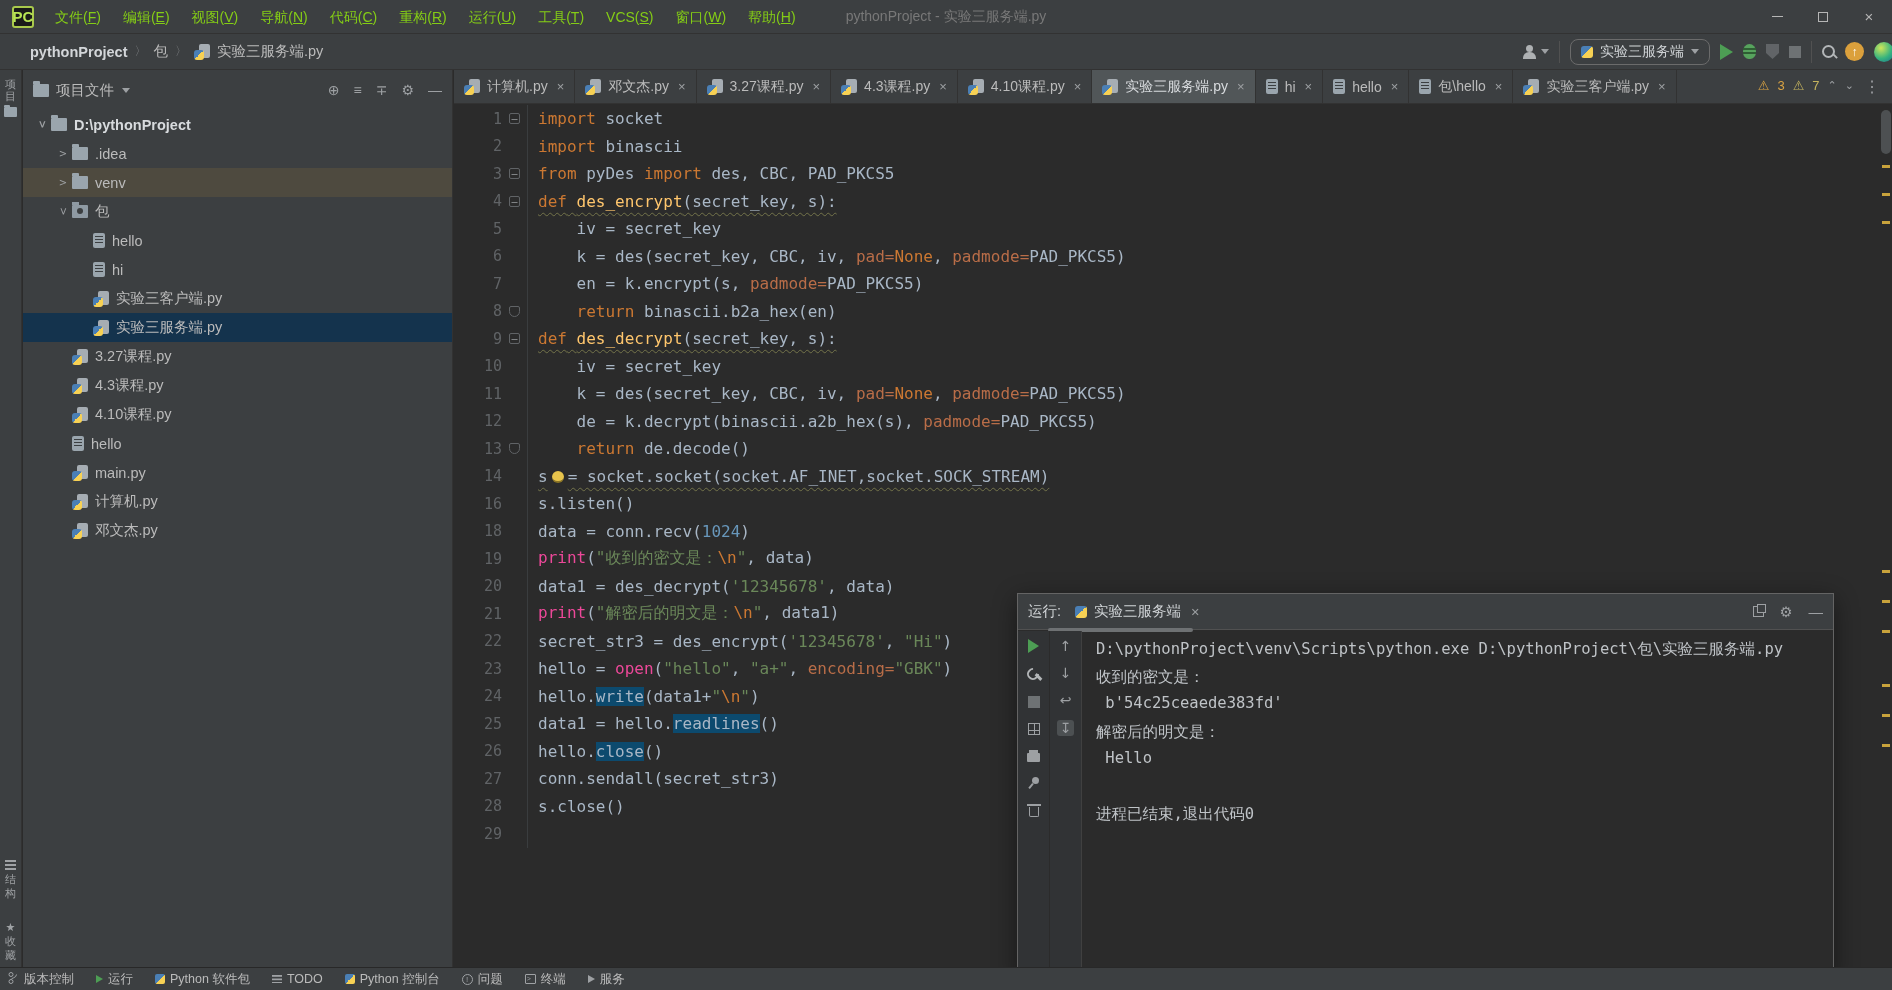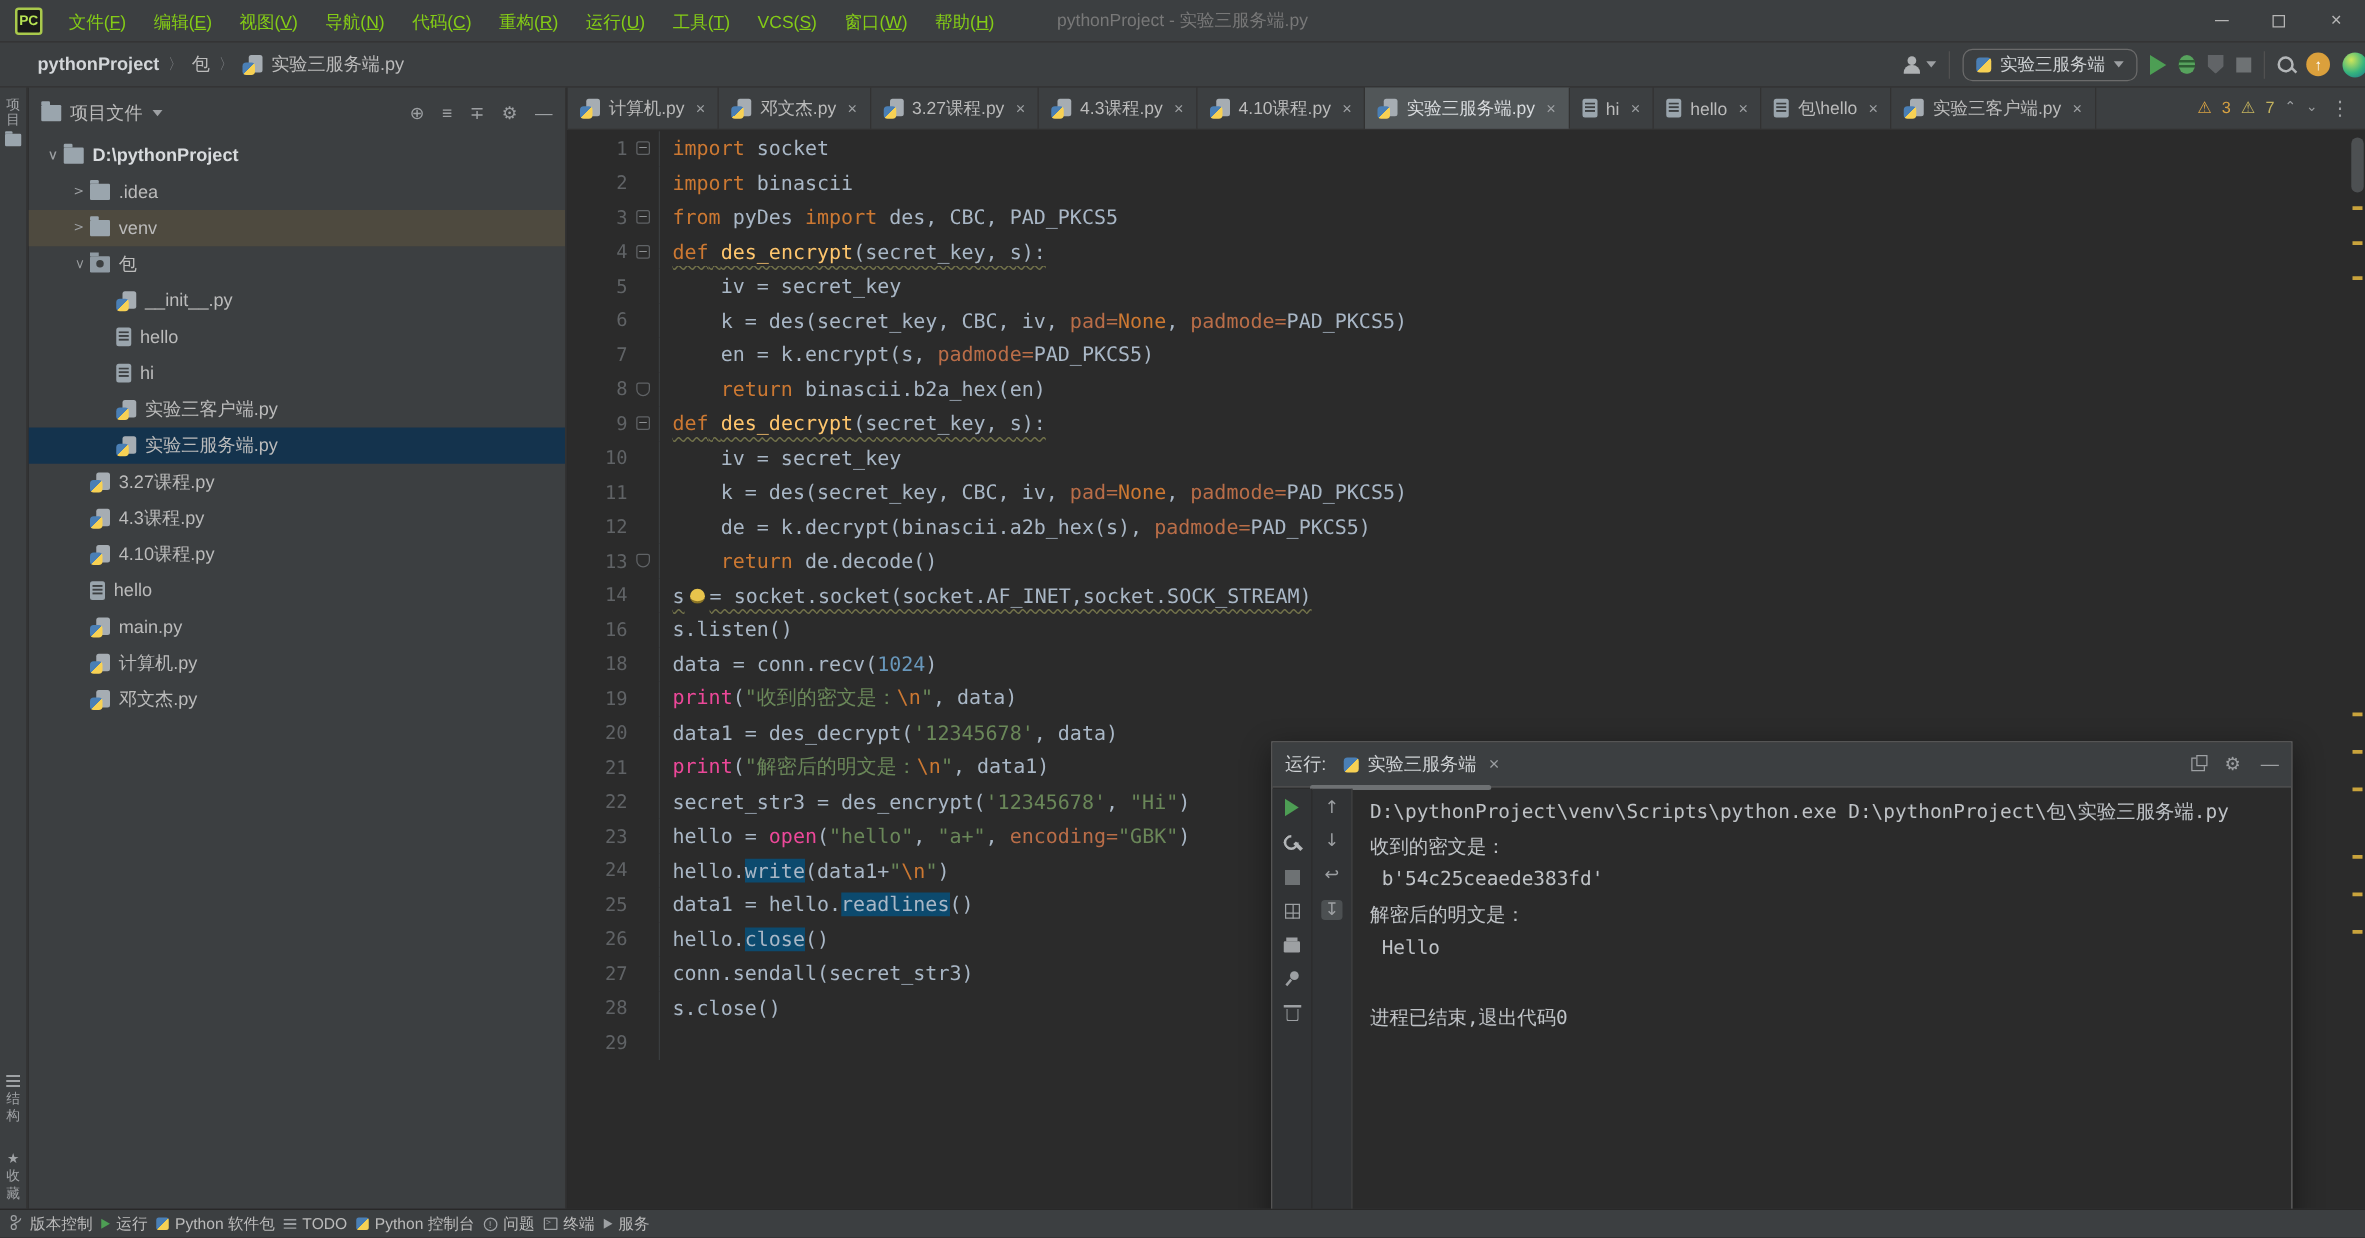--- a/index.html
+++ b/index.html
@@ -5,21 +5,21 @@
   * { margin:0; padding:0; box-sizing:border-box; }
   html,body { width:1892px; height:990px; overflow:hidden; background:#2b2b2b;
     font-family:"Liberation Sans", sans-serif; }
   .ui { font-size:14px; color:#bbbbbb; }
 
   
   .menubar { position:absolute; left:0; top:0; width:1892px; height:34px; background:#3c3f41;
     display:flex; align-items:center; border-bottom:1px solid #323232; }
   .app-logo { width:22px; height:22px; margin:0 10px 0 12px; background:#1a1a1a; border-radius:3px;
     display:flex; align-items:center; justify-content:center; color:#b7e354; font-weight:bold;
-    font-size:11px; border:2px solid #a9c94c; }
+    font-size:15px; border:2px solid #a9c94c; }
   .menu-item { padding:13px 11px; color:#84cc16; font-size:14px; line-height:34px; cursor:default; }
   .menu-item u { text-decoration:underline; }
   .win-title { position:absolute; left:0; right:0; text-align:center; color:#787878; font-size:14px; pointer-events:none; }
   .win-controls { margin-left:auto; display:flex; }
   .win-btn { width:46px; height:33px; display:flex; align-items:center; justify-content:center; color:#aaa; }
   .ic-min { width:11px; height:1px; background:#b6b6b6; display:inline-block; }
   .ic-max { width:10px; height:10px; border:1px solid #b6b6b6; display:inline-block; }
   .ic-close { font-size:15px; color:#b6b6b6; }
 
   
@@ -161,21 +161,21 @@
   .i-trash::before { content:""; position:absolute; left:-3px; top:-3px; width:14px; height:2px; background:#9da0a3; }
   .arrow-ic { color:#9da0a3; font-size:14px; line-height:14px; font-family:"DejaVu Sans",sans-serif; }
   .tog-active { background:#4c5052; border-radius:3px; padding:1px 3px; }
   .console { position:absolute; left:64px; top:37px; right:2px; bottom:14px; padding:8px 0 0 14px;
     font-family:"DejaVu Sans Mono", monospace; font-size:15.5px; color:#bfc3c7; overflow:hidden; }
   .console div { height:27.5px; white-space:pre; }
   .h-scroll { position:absolute; left:78px; right:22px; bottom:5px; height:5px; background:#6e7173; border-radius:3px; }
 
   
   .statusbar { position:absolute; left:0; bottom:0; width:1892px; height:23px; background:#3c3f41;
-    border-top:1px solid #282828; display:flex; align-items:center; padding-left:8px; gap:7px;
+    border-top:1px solid #282828; display:flex; align-items:center; padding-left:8px; gap:22px;
     font-size:12.5px; color:#bbbbbb; }
   .sb-item { display:flex; align-items:center; gap:5px; }
   .sb-play { width:0; height:0; border-top:4.5px solid transparent; border-bottom:4.5px solid transparent;
     border-left:7px solid #4d9e54; display:inline-block; }
   .sb-svc { width:0; height:0; border-top:4.5px solid transparent; border-bottom:4.5px solid transparent;
     border-left:7px solid #9da0a3; display:inline-block; }
   .i-branch { display:inline-block; }
   .i-todo { width:10px; height:8px; background:linear-gradient(#9fa2a5 1.5px,transparent 1.5px) 0 0/10px 3.5px; }
   .i-problem { width:11px; height:11px; border-radius:50%; border:1px solid #9fa2a5; color:#9fa2a5;
     font-size:8px; line-height:9px; text-align:center; }
@@ -296,25 +296,20 @@
         </div>
         <div class="tree-row hover" style="padding-left: 31px;">
           <span class="chev" style="font-family: &quot;DejaVu Sans&quot;, sans-serif; font-size: 10px;">&gt;</span>
           <span class="i-folder t-ico"></span>
           <span>venv</span>
         </div>
         <div class="tree-row" style="padding-left: 31px;">
           <span class="chev open" style="font-family: &quot;DejaVu Sans&quot;, sans-serif; font-size: 10px;">&gt;</span>
           <span class="i-package t-ico"></span>
           <span>包</span>
-        </div>
-        <div class="tree-row" style="padding-left: 52px;">
-          <span class="chev" style="font-family: &quot;DejaVu Sans&quot;, sans-serif; font-size: 10px;"></span>
-          <span class="i-py t-ico"></span>
-          <span>__init__.py</span>
         </div>
         <div class="tree-row" style="padding-left: 52px;">
           <span class="chev" style="font-family: &quot;DejaVu Sans&quot;, sans-serif; font-size: 10px;"></span>
           <span class="i-txt t-ico"></span>
           <span>hello</span>
         </div>
         <div class="tree-row" style="padding-left: 52px;">
           <span class="chev" style="font-family: &quot;DejaVu Sans&quot;, sans-serif; font-size: 10px;"></span>
           <span class="i-txt t-ico"></span>
           <span>hi</span>

